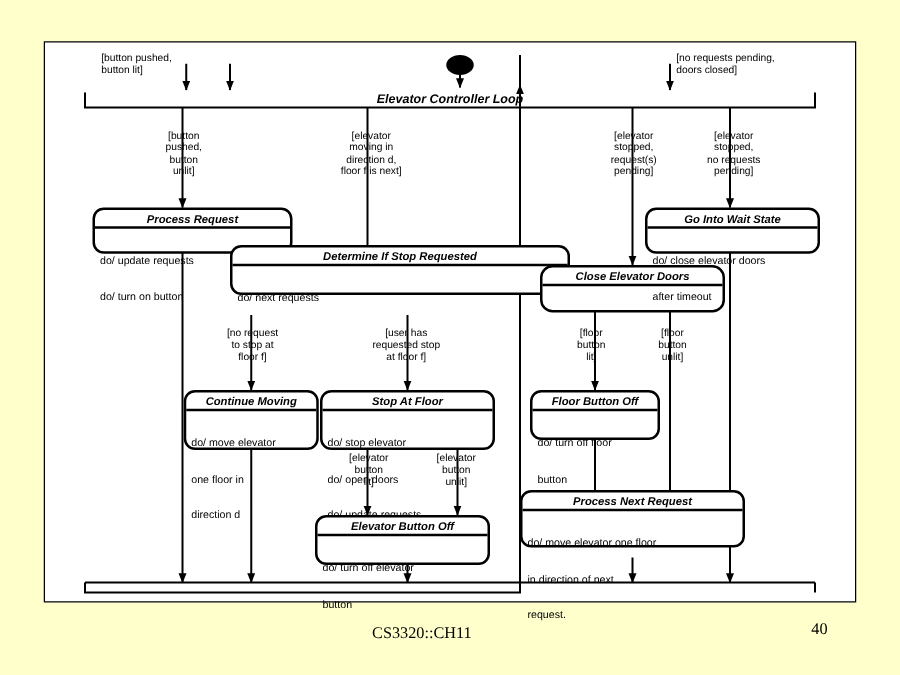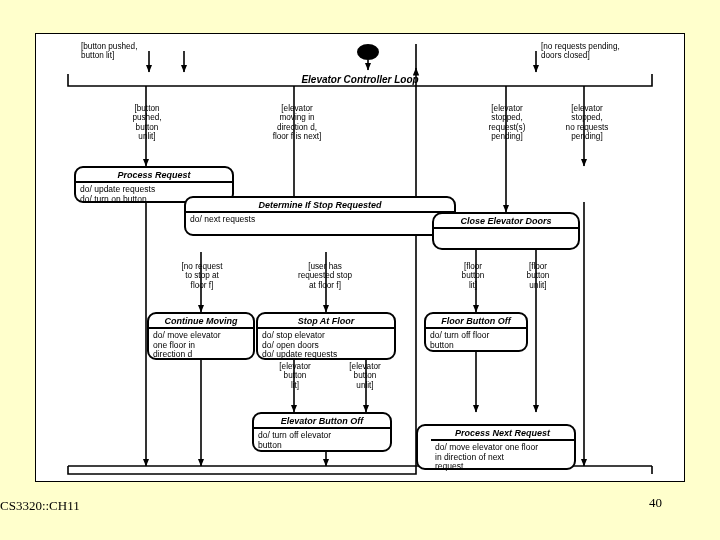--- a/index.html
+++ b/index.html
@@ -53,20 +53,21 @@
   }
   .state .divider {
     height: 0;
     border-top: 2px solid #000000;
   }
   .state .body {
     padding: 2px 4px 3px 4px;
   }
   .state .body div {
     white-space: nowrap;
+    margin-top: 19px;
   }
   .guard {
     position: absolute;
     font-size: 8.2px;
     line-height: 1.15;
     color: #000000;
     text-align: center;
     white-space: pre-line;
   }
   .guard.left {
@@ -79,24 +80,25 @@
     font-style: italic;
     color: #000000;
     text-align: center;
     width: 200px;
   }
   #footer-left {
     position: absolute;
     left: 0;
     top: 498px;
     width: 617px;
-    text-align: left;
+    text-align: center;
     font-family: "Liberation Serif", serif;
     font-size: 13px;
     color: #000000;
+    padding-left: 29px;
   }
   #footer-right {
     position: absolute;
     right: 58px;
     top: 495px;
     font-family: "Liberation Serif", serif;
     font-size: 13px;
     color: #000000;
   }
 </style>
@@ -217,20 +219,28 @@
       <div class="body">
         <div>do/ next requests</div>
       </div>
     </div>
 
     <div class="state" style="left:396px; top:178px; width:148px; height:38px;border-radius:10px;">
       <div class="title">Close Elevator Doors</div>
       <div class="divider"></div>
     </div>
 
+    <div class="state" style="left:480px; top:132px; width:140px; height:37px;">
+      <div class="title">Go Into Wait State</div>
+      <div class="divider"></div>
+      <div class="body">
+        <div>do/ close elevator doors</div>
+        <div>after timeout</div>
+      </div>
+    </div>
 
     <div class="state" style="left:111px; top:278px; width:108px; height:48px;">
       <div class="title">Continue Moving</div>
       <div class="divider"></div>
       <div class="body">
         <div>do/ move elevator</div>
         <div>one floor in</div>
         <div>direction d</div>
       </div>
     </div>
@@ -256,21 +266,21 @@
 
     <div class="state" style="left:216px; top:378px; width:140px; height:40px;">
       <div class="title">Elevator Button Off</div>
       <div class="divider"></div>
       <div class="body">
         <div>do/ turn off elevator</div>
         <div>button</div>
       </div>
     </div>
 
-    <div class="state" style="left:380px; top:390px; width:160px; height:46px;padding-left:13px;">
+    <div class="state" style="left:380px; top:358px; width:180px; height:46px;">
       <div class="title">Process Next Request</div>
       <div class="divider"></div>
       <div class="body">
         <div>do/ move elevator one floor</div>
         <div>in direction of next</div>
         <div>request.</div>
       </div>
     </div>
 
   </div>

